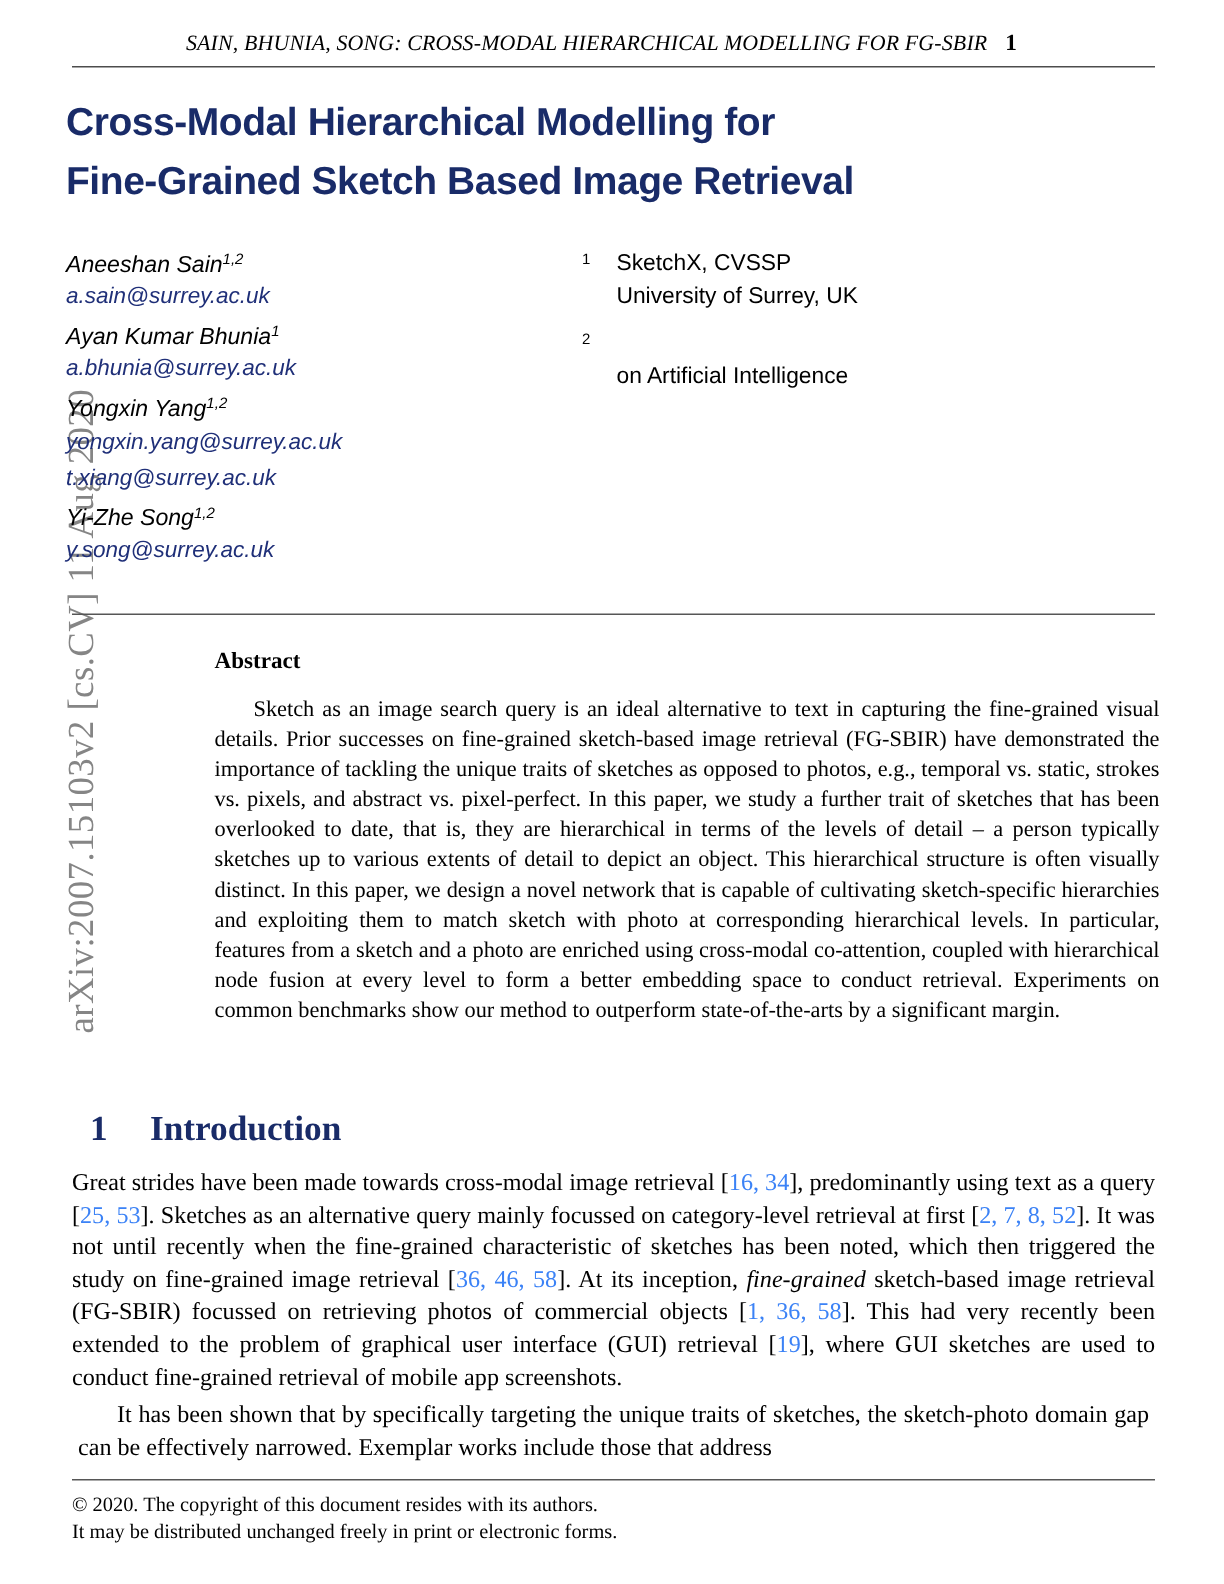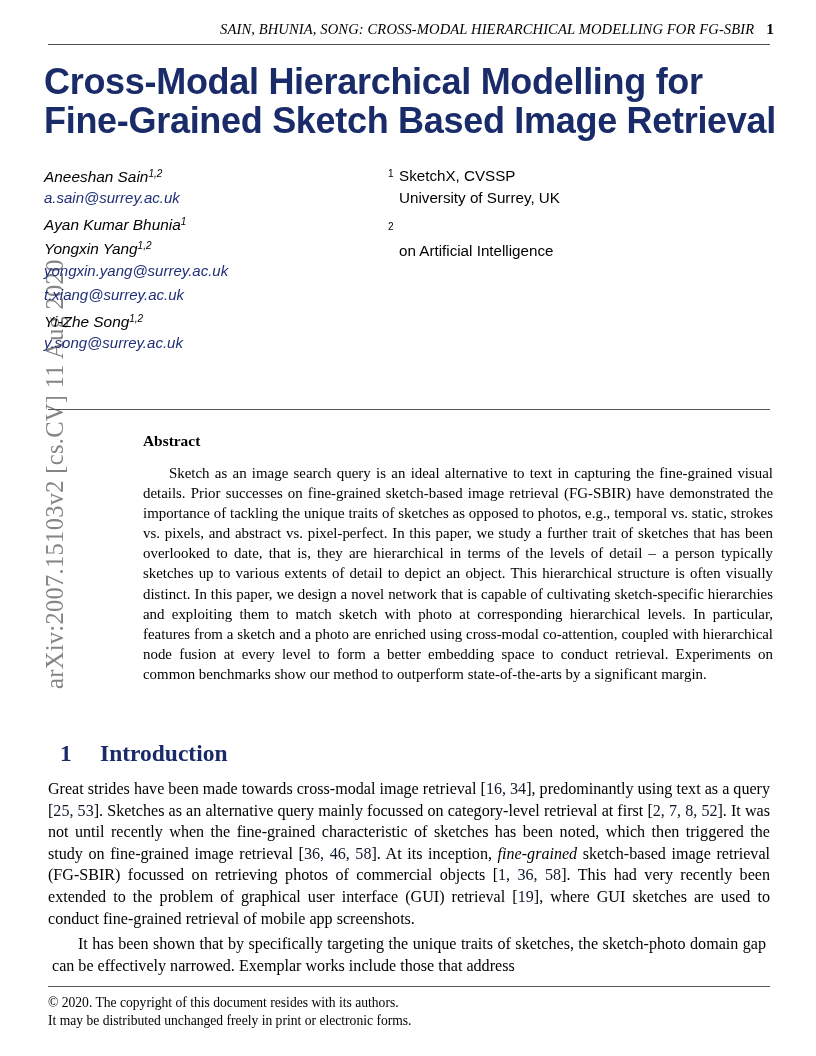--- a/index.html
+++ b/index.html
@@ -36,26 +36,26 @@
     letter-spacing: 0.3px;
     color: #858585;
     white-space: nowrap;
     text-align: left;
     z-index: 0;
   }
 
   
   .runhead {
     position: absolute;
-    left: 52px;
+    left: 40px;
     top: 20px;
     width: 722px;
     display: flex;
     align-items: baseline;
-    justify-content: flex-end;
+    justify-content: center;
     z-index: 2;
     gap: 12px;
   }
   .runhead-title {
     font-style: italic;
     font-size: 14.6px;
     letter-spacing: 0.1px;
     white-space: nowrap;
   }
   .runhead-page {
@@ -76,21 +76,21 @@
   .title-block {
     position: absolute;
     left: 44px;
     top: 62px;
     width: 730px;
     z-index: 3;
   }
   .title-line {
     font-family: "Liberation Sans", "DejaVu Sans", sans-serif;
     font-weight: bold;
-    font-size: 36px;
+    font-size: 26px;
     line-height: 39px;
     color: #192b68;
     letter-spacing: -0.3px;
     white-space: nowrap;
   }
 
   
   .meta {
     position: absolute;
     left: 44px;
@@ -127,21 +127,21 @@
     display: flex;
     margin-bottom: 9px;
   }
   .affil-marker {
     font-size: 10px;
     vertical-align: super;
     line-height: 17px;
     width: 11px;
     flex: 0 0 11px;
   }
-  .affil-lines { flex: 1 1 auto; }
+  .affil-lines { flex: 1 1 auto; margin-left: 12px; }
   .affil-line { white-space: nowrap; }
 
   
   .rule-abs {
     position: absolute;
     left: 48px;
     top: 409px;
     width: 722px;
     height: 0;
     border-top: 1.5px solid #565656;
@@ -192,21 +192,21 @@
     z-index: 3;
   }
   .para {
     font-size: 16.1px;
     line-height: 21.6px;
     text-align: justify;
     text-justify: inter-word;
     hyphens: none;
   }
   .para.indent { text-indent: 26px; }
-  .cite { color: #0f172a; }
+  .cite { color: #3b82f6; }
   .em { font-style: italic; }
 
   
   .rule-foot {
     position: absolute;
     left: 48px;
     top: 986px;
     width: 722px;
     height: 0;
     border-top: 1.5px solid #565656;
@@ -241,20 +241,21 @@
     <div class="title-line">Fine-Grained Sketch Based Image Retrieval</div>
   </div>
 
   <div class="meta">
     <div class="authors-col">
 
       <div class="author-name"><span>Aneeshan Sain</span><sup>1,2</sup></div>
       <div class="author-email">a.sain@surrey.ac.uk</div>
 
       <div class="author-name"><span>Ayan Kumar Bhunia</span><sup>1</sup></div>
+      <div class="author-email">a.bhunia@surrey.ac.uk</div>
 
       <div class="author-name"><span>Yongxin Yang</span><sup>1,2</sup></div>
       <div class="author-email">yongxin.yang@surrey.ac.uk</div>
 
       <div class="author-email">t.xiang@surrey.ac.uk</div>
 
       <div class="author-name"><span>Yi-Zhe Song</span><sup>1,2</sup></div>
       <div class="author-email">y.song@surrey.ac.uk</div>
 
     </div>

